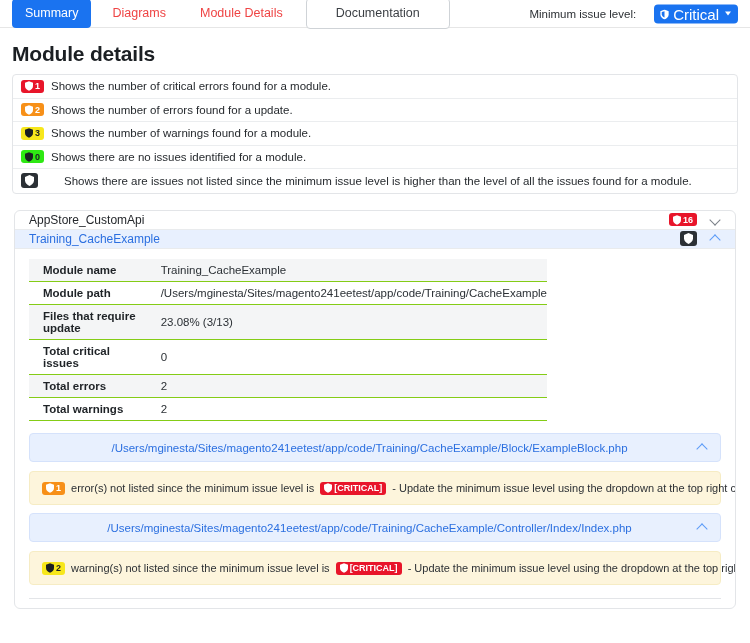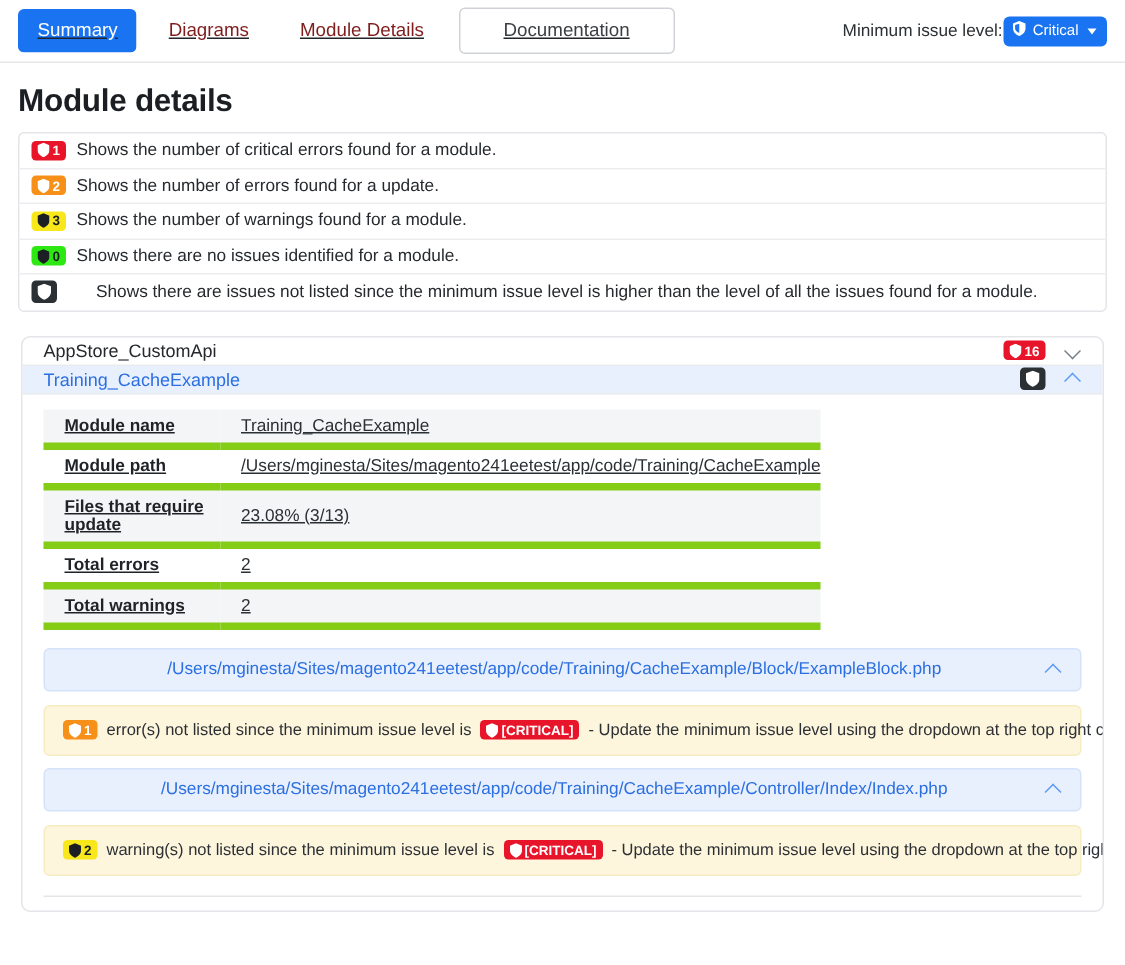--- a/index.html
+++ b/index.html
@@ -8,62 +8,61 @@
     width: 750px; height: 643px;
     background: #ffffff;
     font-family: "Liberation Sans", sans-serif;
     font-size: 12px;
     color: #212529;
     overflow: hidden;
   }
 
   
   .topbar {
-    height: 42px;
+    height: 28px;
     display: flex;
     align-items: center;
     padding: 0 12px 0 12px;
     border-bottom: 1px solid #e6e6e6;
     position: relative;
-    text-decoration: underline;
   }
   .tabs { display: flex; align-items: center; gap: 0; }
   .tab {
     font-size: 12.5px;
     padding: 6px 12px;
     border-radius: 4px;
-    color: #7f1d1d;
+    color: #ef4444;
     cursor: pointer;
     white-space: nowrap;
     border: 1px solid transparent;
     background: transparent;
     line-height: 15px;
   }
   .tab.active { background: #1a73f0; color: #ffffff; }
   .tab.outlined { border: 1px solid #cfd3d7; background: #fff; color: #3b3f44; padding: 7px 29px; margin-left: 10px;}
   .tab.plain { margin-left: 8px; }
 
   .minlevel {
     position: absolute;
     right: 12px;
     top: 50%;
     transform: translateY(-50%);
     display: flex;
     align-items: center;
-    gap: 1px;
+    gap: 18px;
     font-size: 11.5px;
     color: #2c3034;
     white-space: nowrap;
   }
   .level-btn {
     background: #1a73f0;
     color: #fff;
     border-radius: 4px;
     padding: 3px 7px 3px 6px;
-    font-size: 10px;
+    font-size: 15px;
     display: flex;
     align-items: center;
     gap: 4px;
     cursor: pointer;
     line-height: 13px;
   }
   .caret {
     width: 0; height: 0;
     border-left: 3.5px solid transparent;
     border-right: 3.5px solid transparent;
@@ -159,24 +158,23 @@
 
   
   .detail-wrap { padding: 10px 14px 4px 14px; }
   table.details {
     width: 518px;
     border-collapse: collapse;
     font-size: 11.5px;
   }
   table.details td {
     padding: 5px 0 5px 14px;
-    border-bottom: 5px solid #84cc16;
+    border-bottom: 1px solid #84cc16;
     vertical-align: middle;
     height: 23px;
-    text-decoration: underline;
   }
   table.details tr:nth-child(odd) td { background: #f4f5f6; }
   table.details td.k { width: 148px; font-weight: bold; color: #1f2327; }
   table.details td.v { color: #2b3035; }
 
   
   .file-sec { margin: 8px 14px 0 14px; }
   .file-head {
     background: #e8f0fe;
     border: 1px solid #d5e2fb;
@@ -337,20 +335,24 @@
             <td class="k">Module name</td>
             <td class="v">Training_CacheExample</td>
           </tr>
           <tr>
             <td class="k">Module path</td>
             <td class="v">/Users/mginesta/Sites/magento241eetest/app/code/Training/CacheExample</td>
           </tr>
           <tr>
             <td class="k">Files that require update</td>
             <td class="v">23.08% (3/13)</td>
+          </tr>
+          <tr>
+            <td class="k">Total critical issues</td>
+            <td class="v">0</td>
           </tr>
           <tr>
             <td class="k">Total errors</td>
             <td class="v">2</td>
           </tr>
           <tr>
             <td class="k">Total warnings</td>
             <td class="v">2</td>
           </tr>
         </tbody>

